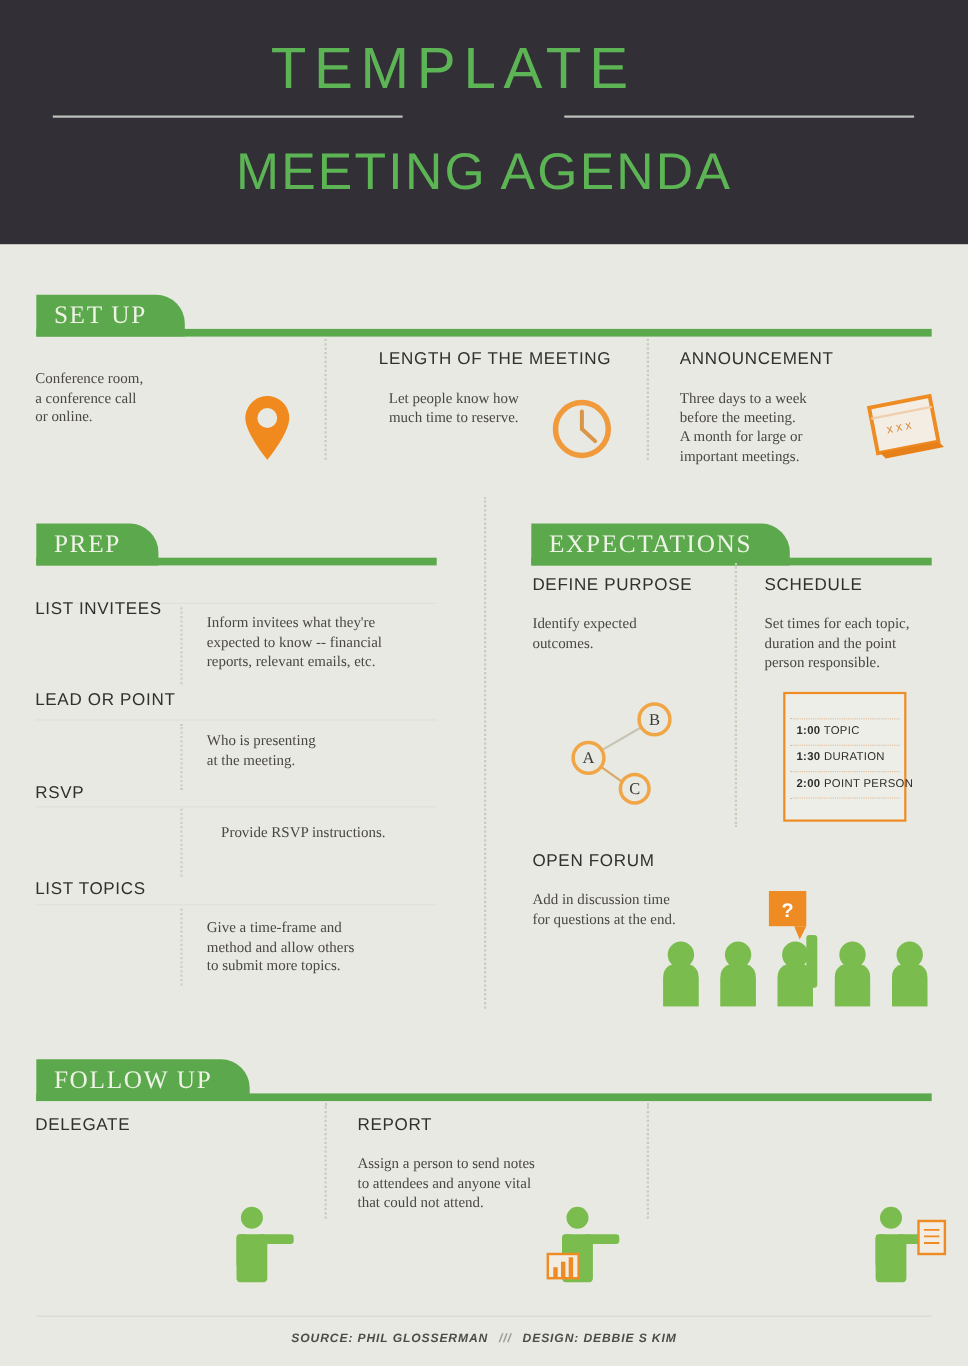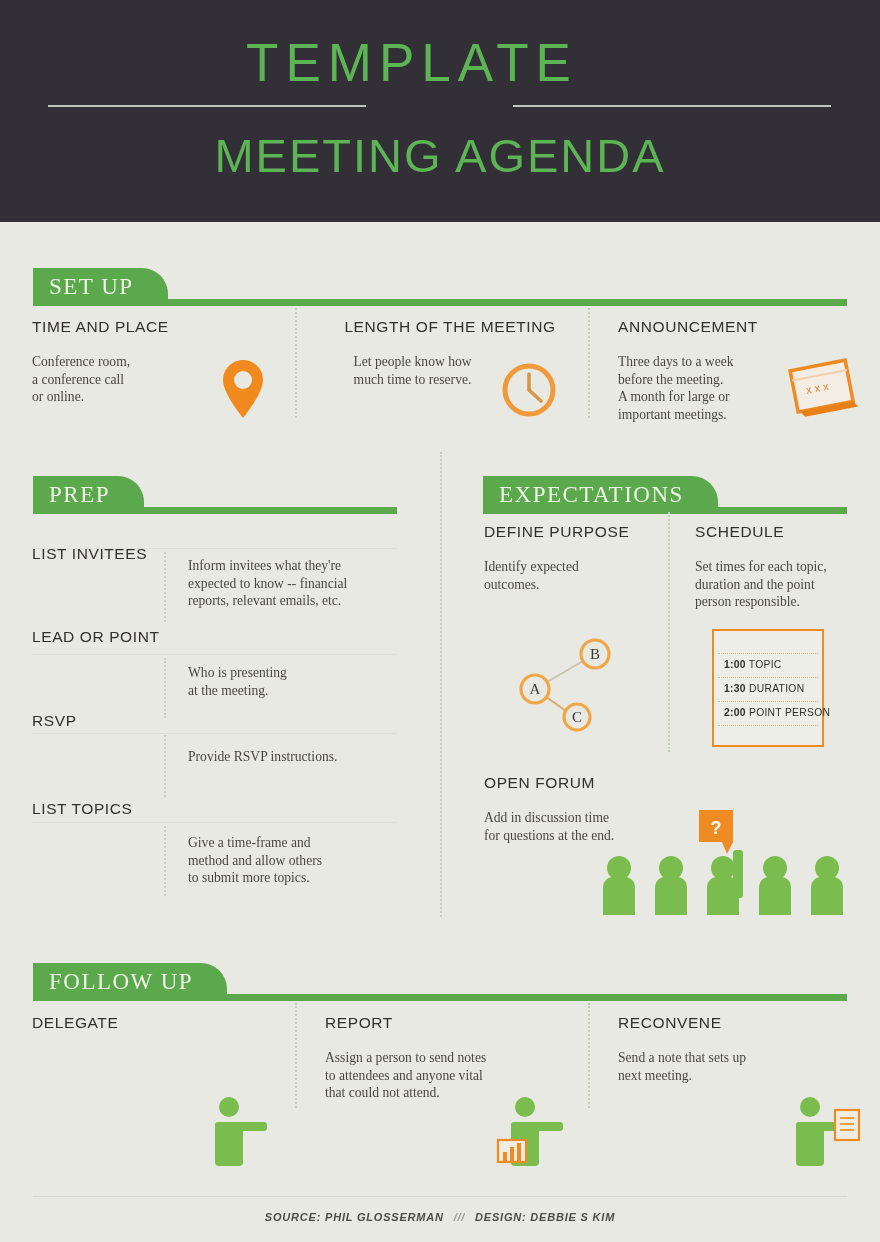--- a/index.html
+++ b/index.html
@@ -121,21 +121,20 @@
       <div class="tab">
         <span>SET UP</span>
       </div>
     </div>
   </div>
 
   <div class="vdiv" style="left:295px;top:308px;height:110px;"></div>
   <div class="vdiv" style="left:588px;top:308px;height:110px;"></div>
 
   <div style="position:absolute;left:32px;top:318px;width:250px;">
-    <div class="cap">TIME AND PLACE</div>
     <div class="body-txt" style="margin-top:17px;white-space:pre-line;width:160px;">Conference room,
 a conference call
 or online.</div>
   </div>
 
   <div class="ico" style="left:219px;top:358px;">
     <svg width="48" height="62" viewBox="0 0 48 62">
       <path d="M24 2C13 2 4 11 4 22c0 14 20 38 20 38s20-24 20-38C44 11 35 2 24 2z" fill="#f08a1e"></path>
       <circle cx="24" cy="22" r="9" fill="#e8e9e2"></circle>
     </svg>
@@ -201,21 +200,21 @@
 
   <div style="position:absolute;left:32px;top:628px;">
     <div class="cap">LEAD OR POINT</div>
   </div>
   <div class="body-txt" style="position:absolute;left:188px;top:664px;width:205px;white-space:pre-line;">Who is presenting
 at the meeting.</div>
 
   <div style="position:absolute;left:32px;top:712px;">
     <div class="cap">RSVP</div>
   </div>
-  <div class="body-txt" style="position:absolute;left:188px;top:748px;width:215px;white-space:pre-line;">Provide RSVP instructions.</div>
+  <div class="body-txt" style="position:absolute;left:201px;top:748px;width:215px;white-space:pre-line;">Provide RSVP instructions.</div>
 
   <div style="position:absolute;left:32px;top:800px;">
     <div class="cap">LIST TOPICS</div>
   </div>
   <div class="body-txt" style="position:absolute;left:188px;top:834px;width:205px;white-space:pre-line;">Give a time-frame and
 method and allow others
 to submit more topics.</div>
 
   <div class="vdiv" style="left:440px;top:452px;height:465px;"></div>
 
@@ -361,25 +360,20 @@
         <rect x="16" y="26" width="10" height="30" rx="3"></rect>
         <rect x="35" y="26" width="33" height="9" rx="3"></rect>
       </g>
       <rect x="3" y="44" width="28" height="22" fill="#f3ece2" stroke="#ee8b23" stroke-width="2.2"></rect>
       <rect x="8" y="56" width="4" height="9" fill="#ee8b23"></rect>
       <rect x="15" y="51" width="4" height="14" fill="#ee8b23"></rect>
       <rect x="22" y="47" width="4" height="18" fill="#ee8b23"></rect>
     </svg>
   </div>
 
-  <div style="position:absolute;left:618px;top:1014px;width:250px;">
-    <div class="cap">RECONVENE</div>
-    <div class="body-txt" style="margin-top:17px;white-space:pre-line;width:220px;">Send a note that sets up
-next meeting.</div>
-  </div>
   <div class="ico" style="left:786px;top:1096px;">
     <svg width="80" height="70" viewBox="0 0 80 70">
       <g fill="#7bbc4e">
         <circle cx="24" cy="11" r="10"></circle>
         <rect x="10" y="26" width="28" height="44" rx="4"></rect>
         <rect x="10" y="26" width="10" height="30" rx="3"></rect>
         <rect x="29" y="26" width="33" height="9" rx="3"></rect>
       </g>
       <rect x="49" y="14" width="24" height="30" fill="#f3ece2" stroke="#ee8b23" stroke-width="2.2"></rect>
       <line x1="54" y1="22" x2="68" y2="22" stroke="#ee8b23" stroke-width="1.6"></line>

